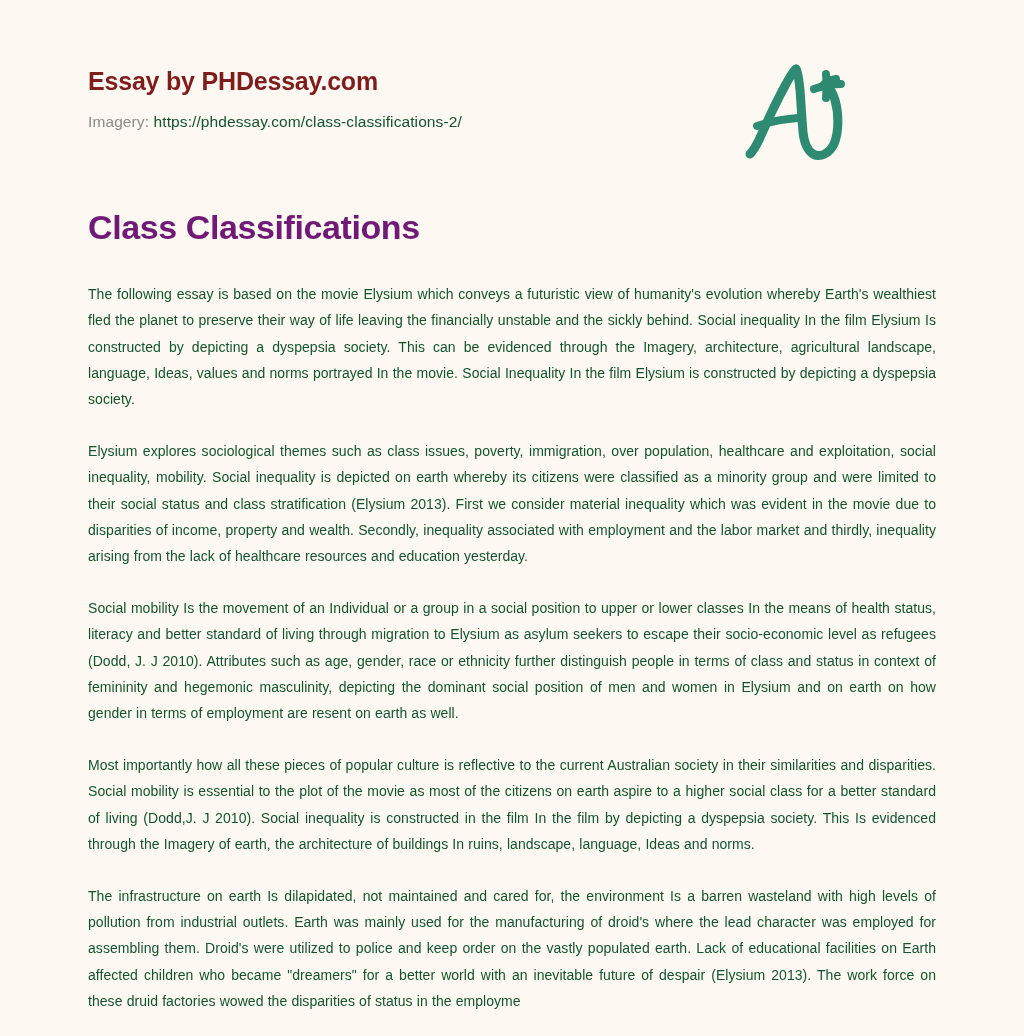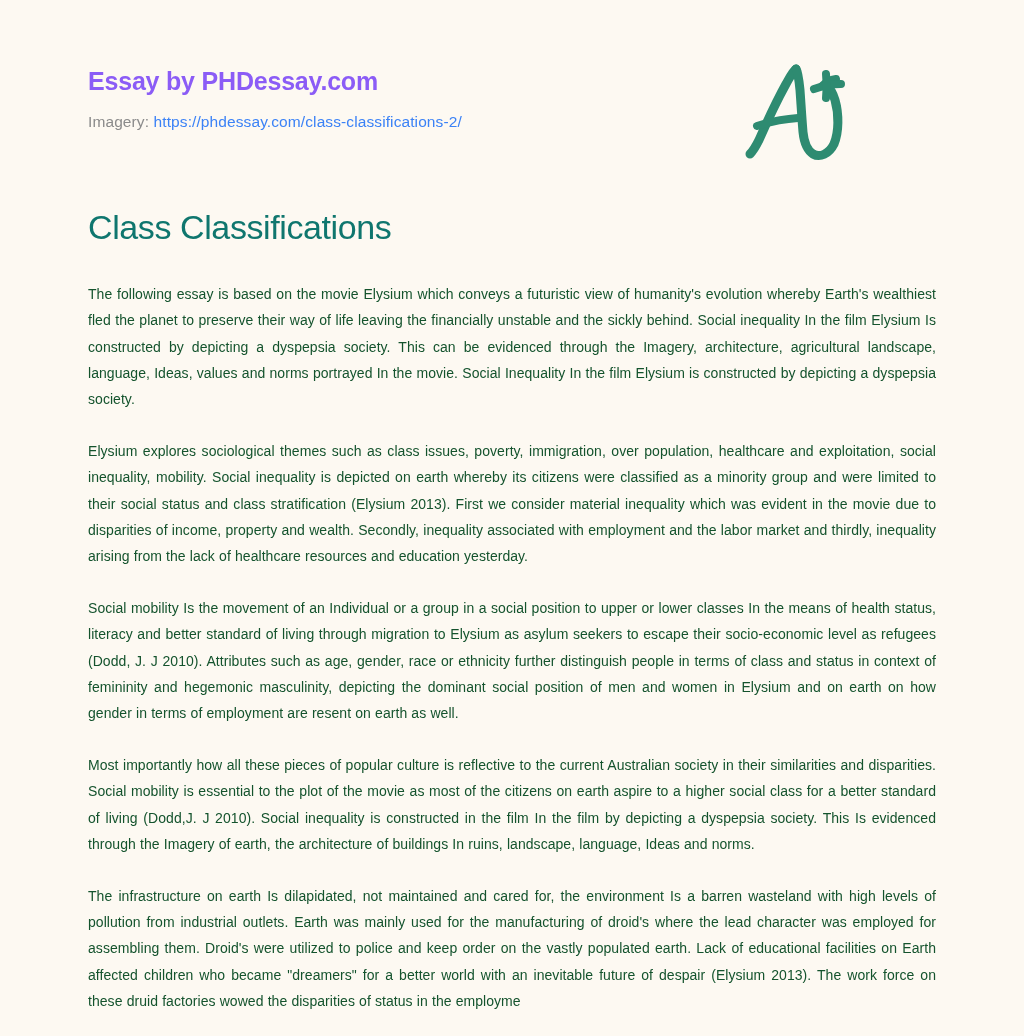--- a/index.html
+++ b/index.html
@@ -28,53 +28,53 @@
   .header {
     position: relative;
     padding-top: 68px;
     height: 122px;
     box-sizing: border-box;
   }
 
   .brand-line {
     font-size: 25px;
     font-weight: bold;
-    color: #8b5cf6;
+    color: #7f1d1d;
     letter-spacing: -0.2px;
     line-height: 1.1;
   }
 
   .source-line {
     margin-top: 17px;
     font-size: 15.5px;
     color: #8b8b8b;
     letter-spacing: 0.1px;
   }
 
   .source-link {
-    color: #3b82f6;
+    color: #14532d;
     text-decoration: none;
     margin-top: 16px;
   }
 
   .logo {
     position: absolute;
     right: 70px;
     top: 58px;
     width: 130px;
     height: 110px;
   }
 
   
   .doc-title {
     margin: 0;
     padding-top: 86px;
     font-size: 34px;
-    font-weight: normal;
-    color: #0f766e;
+    font-weight: bold;
+    color: #701a75;
     letter-spacing: -0.4px;
     line-height: 1.15;
   }
 
   
   .article {
     padding-top: 34px;
   }
 
   .article p {

